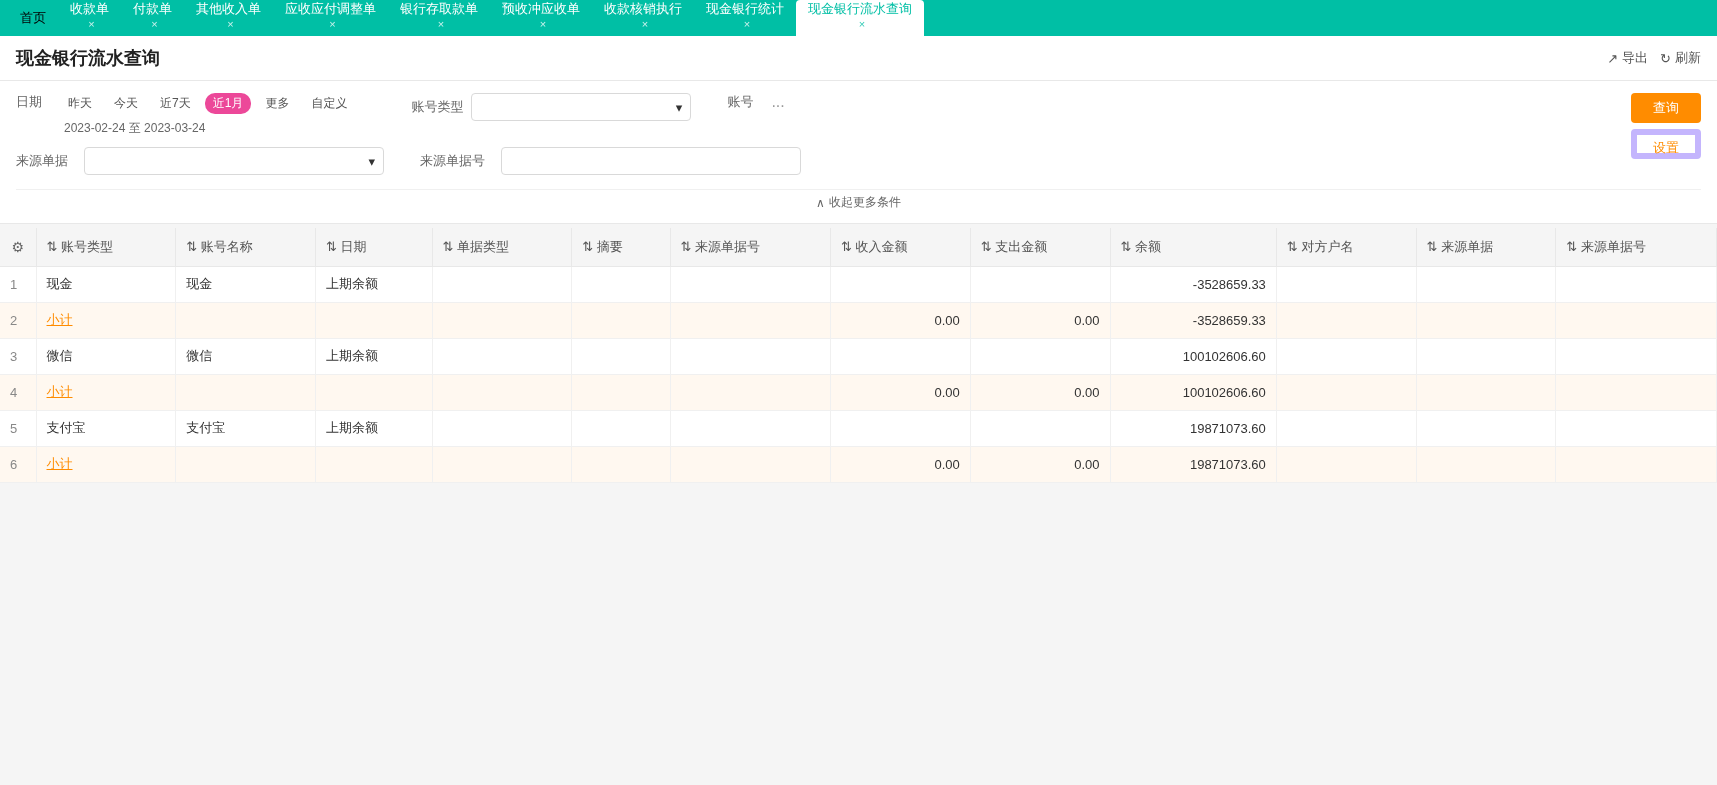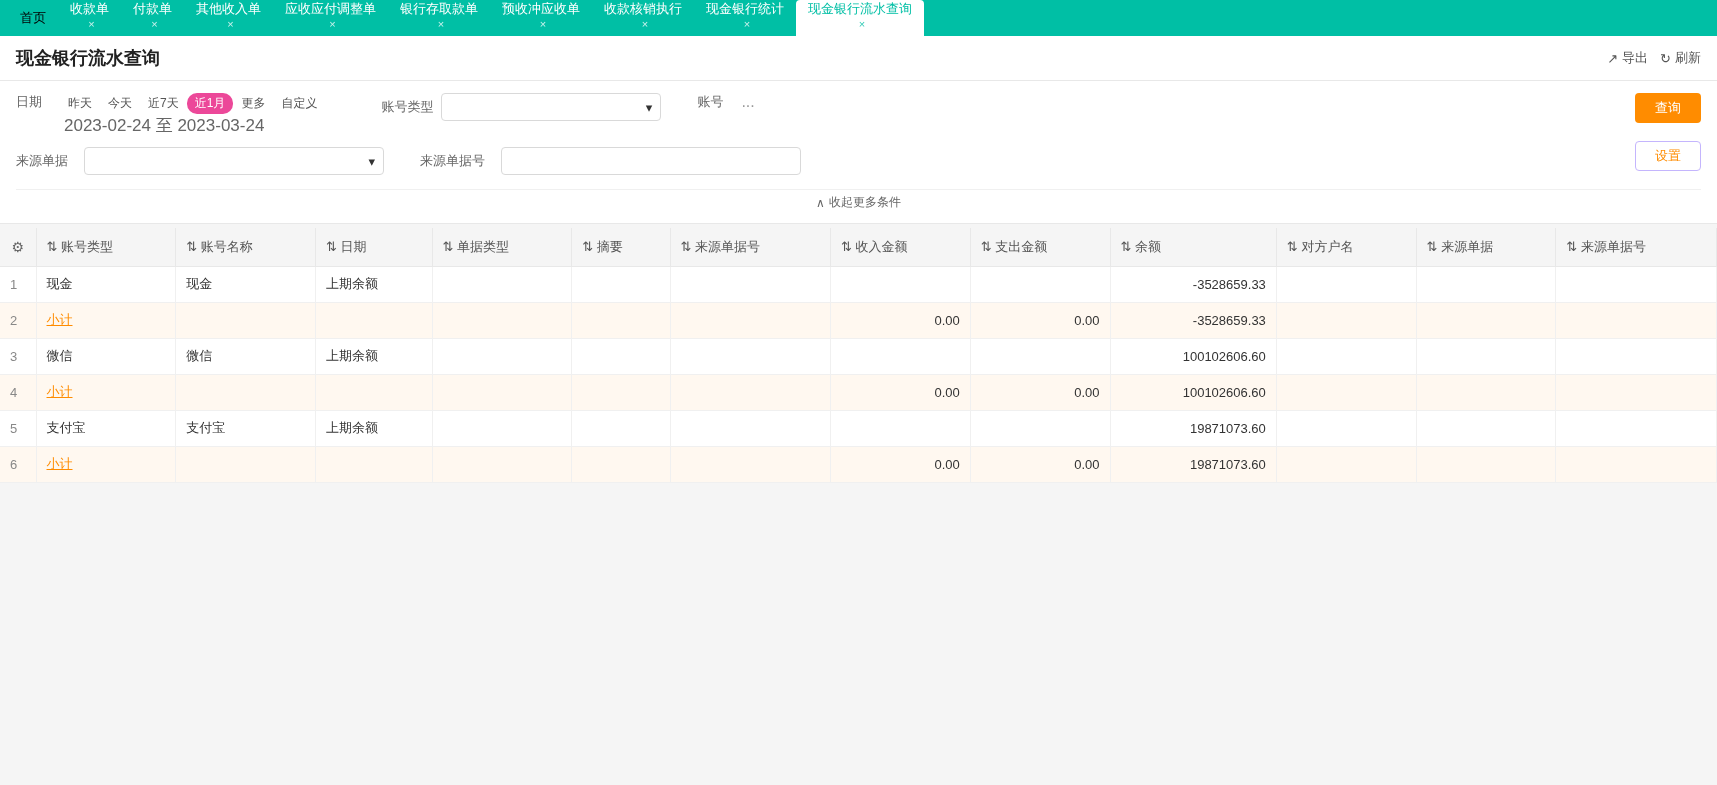--- a/index.html
+++ b/index.html
@@ -87,37 +87,39 @@
     }
     .filter-label {
       color: #666;
       font-size: 13px;
       white-space: nowrap;
       min-width: 36px;
     }
     .date-options {
       display: flex;
       align-items: center;
+      gap: 6px;
     }
     .date-option {
       padding: 2px 8px;
       cursor: pointer;
       border-radius: 2px;
       font-size: 12px;
       color: #555;
     }
     .date-option.active {
       background: #ec4899;
       color: #fff;
       border-radius: 10px;
     }
     .date-range {
-      font-size: 17px;
+      font-size: 12px;
       color: #666;
       margin-left: 4px;
+      margin-top: 6px;
     }
     .filter-select {
       border: 1px solid #d9d9d9;
       border-radius: 4px;
       padding: 4px 8px;
       font-size: 13px;
       color: #333;
       background: #fff;
       min-width: 200px;
       display: flex;
@@ -149,31 +151,31 @@
       border: none;
       border-radius: 4px;
       padding: 5px 20px;
       cursor: pointer;
       font-size: 13px;
       height: 30px;
     }
     .settings-btn {
       background: #fff;
       color: #ff8c00;
-      border: 1px solid #c4b5fd;
+      border: 6px solid #c4b5fd;
       border-radius: 4px;
       padding: 4px 16px;
       cursor: pointer;
       font-size: 13px;
       height: 30px;
     }
     .action-buttons {
       display: flex;
       flex-direction: column;
-      gap: 18px;
+      gap: 6px;
       margin-left: 8px;
     }
     .collapse-bar {
       text-align: center;
       padding: 4px;
       color: #666;
       font-size: 12px;
       cursor: pointer;
       display: flex;
       align-items: center;

